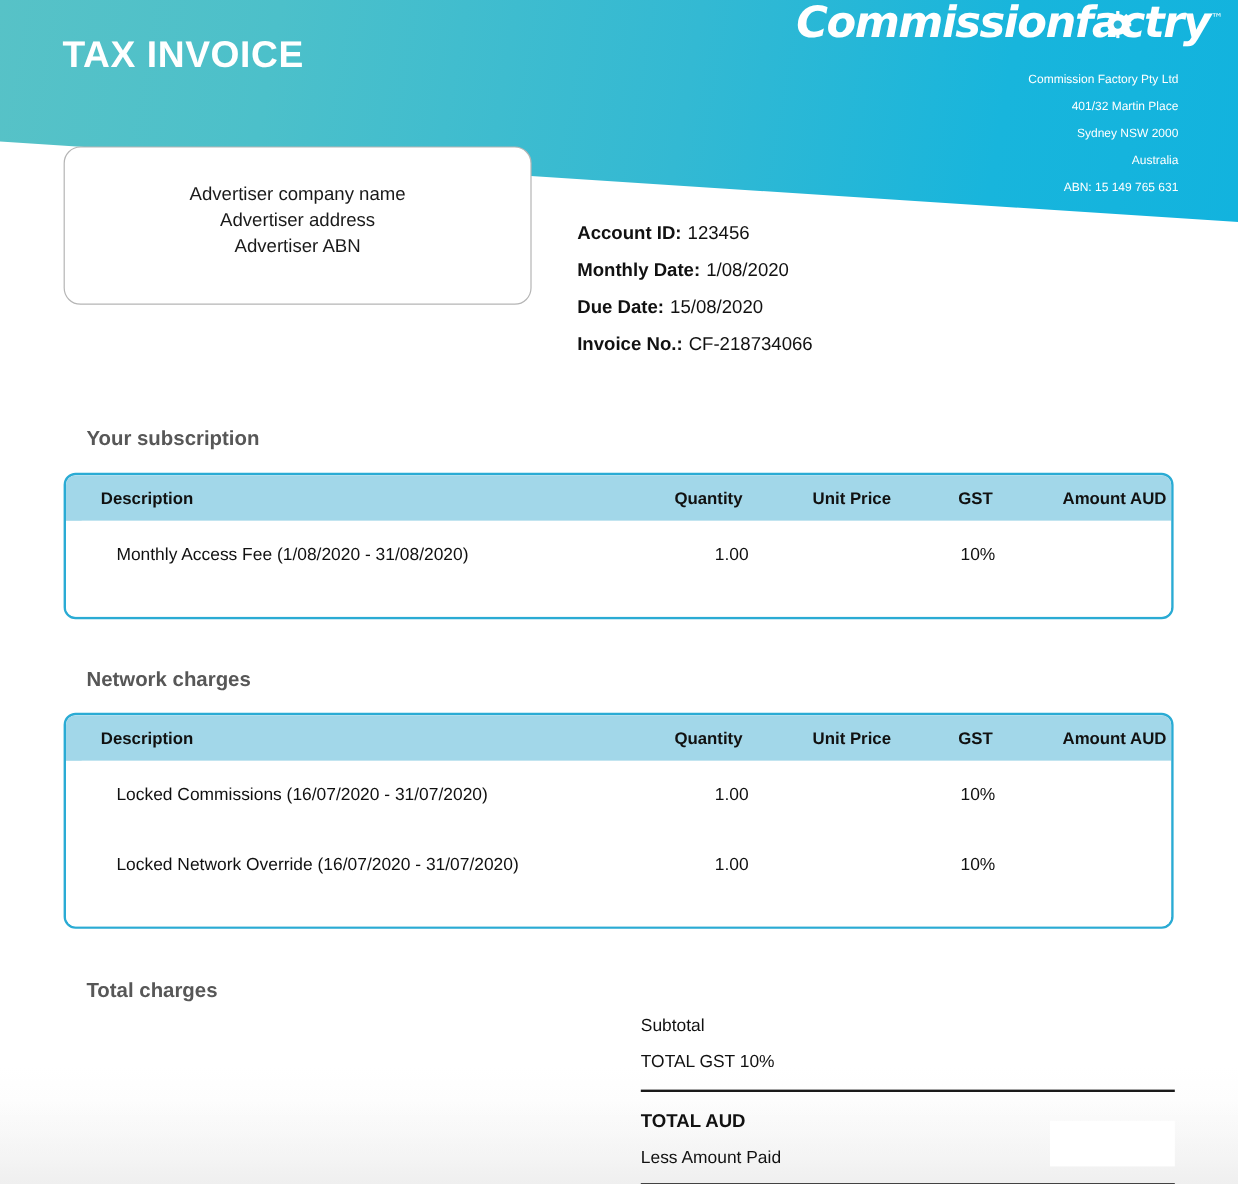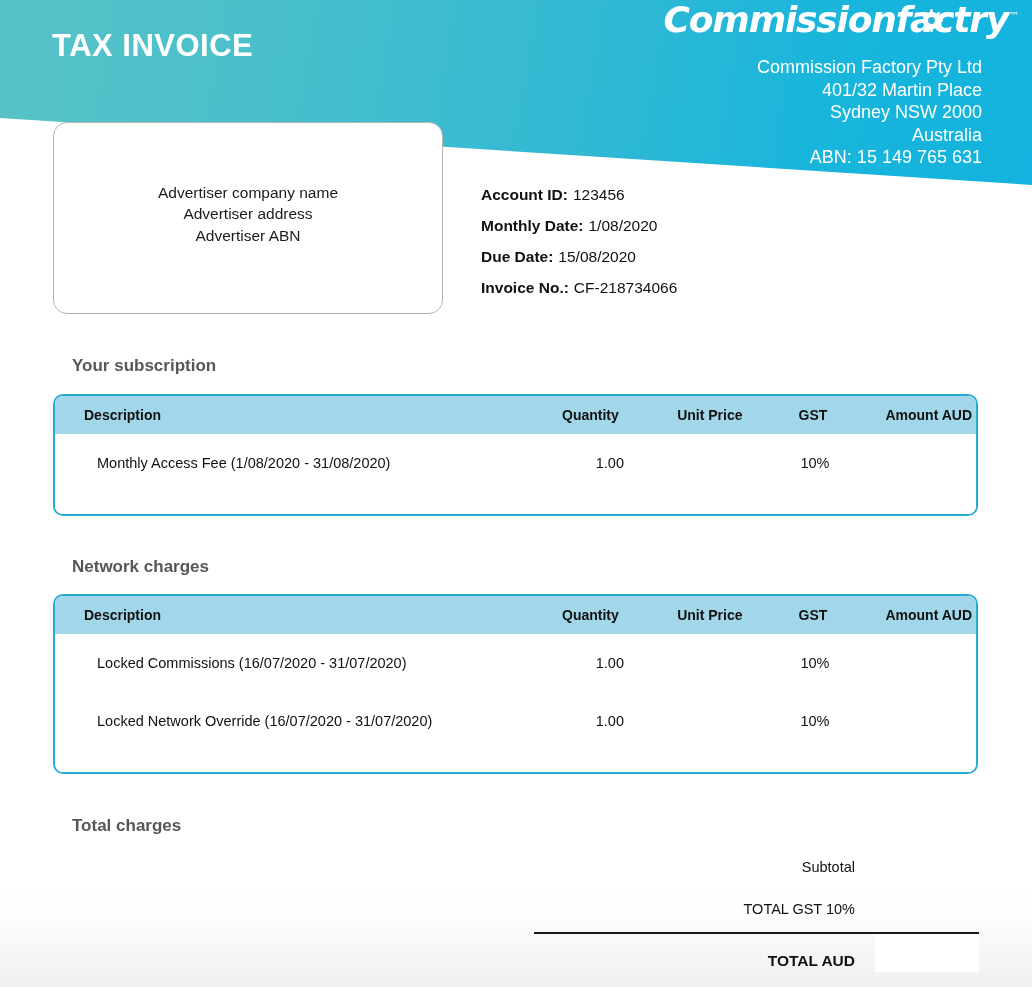--- a/index.html
+++ b/index.html
@@ -74,30 +74,30 @@
     margin-left: 1px;
     vertical-align: super;
   }
 
   
   .company-block {
     position: absolute;
     right: 50px; top: 56px;
     text-align: right;
     color: #ffffff;
-    font-size: 18px;
+    font-size: 10px;
     line-height: 22.5px;
     z-index: 3;
   }
 
   
   .advertiser-box {
     position: absolute;
     left: 53px; top: 122px;
-    width: 390px; height: 192px;
+    width: 390px; height: 132px;
     background: #ffffff;
     border: 1px solid #b5b5b5;
     border-radius: 14px;
     z-index: 5;
     display: flex;
     align-items: center;
     justify-content: center;
   }
   .advertiser-lines {
     text-align: center;
@@ -171,26 +171,24 @@
 
   
   .totals {
     position: absolute;
     left: 534px; top: 840px;
     width: 445px;
     z-index: 4;
   }
   .tot-row {
     display: flex;
-    justify-content: flex-end;
     font-size: 14.5px;
     color: #111111;
     height: 30px;
     align-items: center;
-    margin-top: 12px;
   }
   .tot-label { text-align: right; padding-right: 124px; }
   .tot-row.strong .tot-label { font-weight: bold; font-size: 15.5px; }
   .tot-rule {
     border-top: 2px solid #1a1a1a;
     height: 0; margin-top: 8px; margin-bottom: 10px;
     width: 445px;
   }
   .tot-rule.last { margin-top: 6px; margin-bottom: 0; }
   .paid-box {

